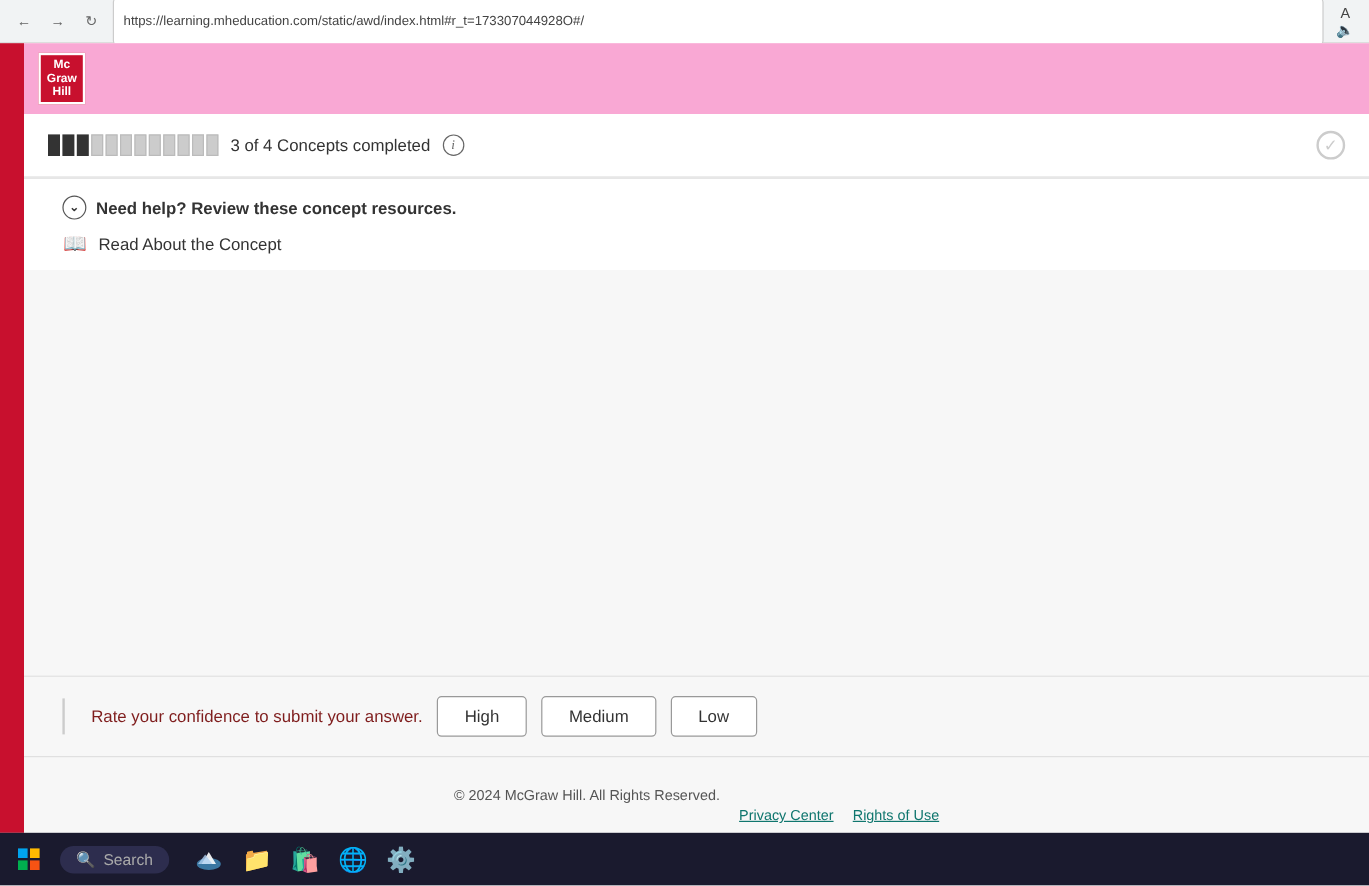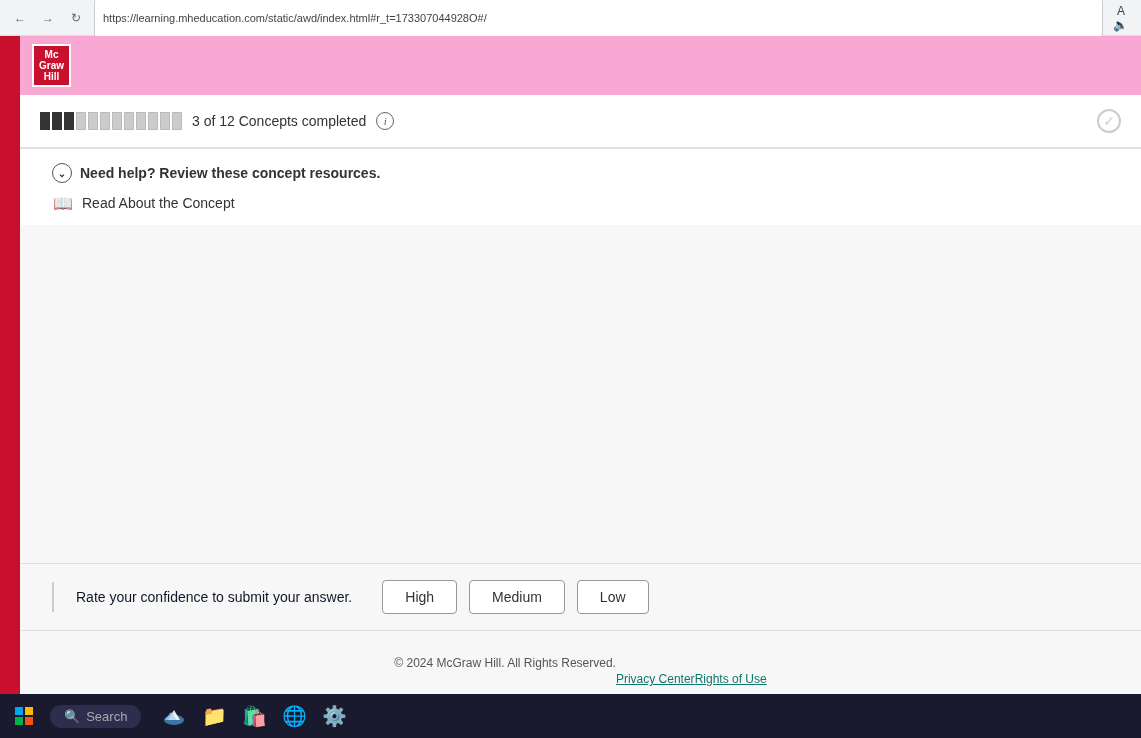--- a/index.html
+++ b/index.html
@@ -220,40 +220,41 @@
     .confidence-area {
       border-top: 1px solid #e0e0e0;
       padding: 16px 32px;
       background: #f7f7f7;
       display: flex;
       align-items: center;
       gap: 12px;
     }
     .confidence-label {
       font-size: 14px;
-      color: #0f172a;
-      margin-right: 18px;
+      color: #7f1d1d;
+      margin-right: 0;
     }
     .conf-btn {
       padding: 8px 22px;
       border: 1.5px solid #999;
       background: white;
       border-radius: 4px;
       font-size: 14px;
       cursor: pointer;
       color: #333;
     }
 
     
     .copyright-bar {
       background: #f7f7f7;
       padding: 8px 32px;
       display: flex;
       align-items: center;
       justify-content: center;
+      gap: 16px;
       font-size: 12px;
       color: #555;
       border-top: 1px solid #e0e0e0;
     }
     .copyright-bar a {
       color: #0f766e;
       text-decoration: underline;
       margin-top: 33px;
     }
 
@@ -364,21 +365,21 @@
         <div class="seg empty"></div>
         <div class="seg empty"></div>
         <div class="seg empty"></div>
         <div class="seg empty"></div>
         <div class="seg empty"></div>
         <div class="seg empty"></div>
         <div class="seg empty"></div>
         <div class="seg empty"></div>
         <div class="seg empty"></div>
       </div>
-      <span class="progress-text">3 of 12 Concepts completed</span>
+      <span class="progress-text">3 of 4 Concepts completed</span>
       <div class="info-icon">i</div>
       <div class="check-circle">✓</div>
     </div>
 
 
     <div class="help-section">
       <div class="help-toggle">
         <div class="chevron">⌄</div>
         <span>Need help? Review these concept resources.</span>
       </div>

